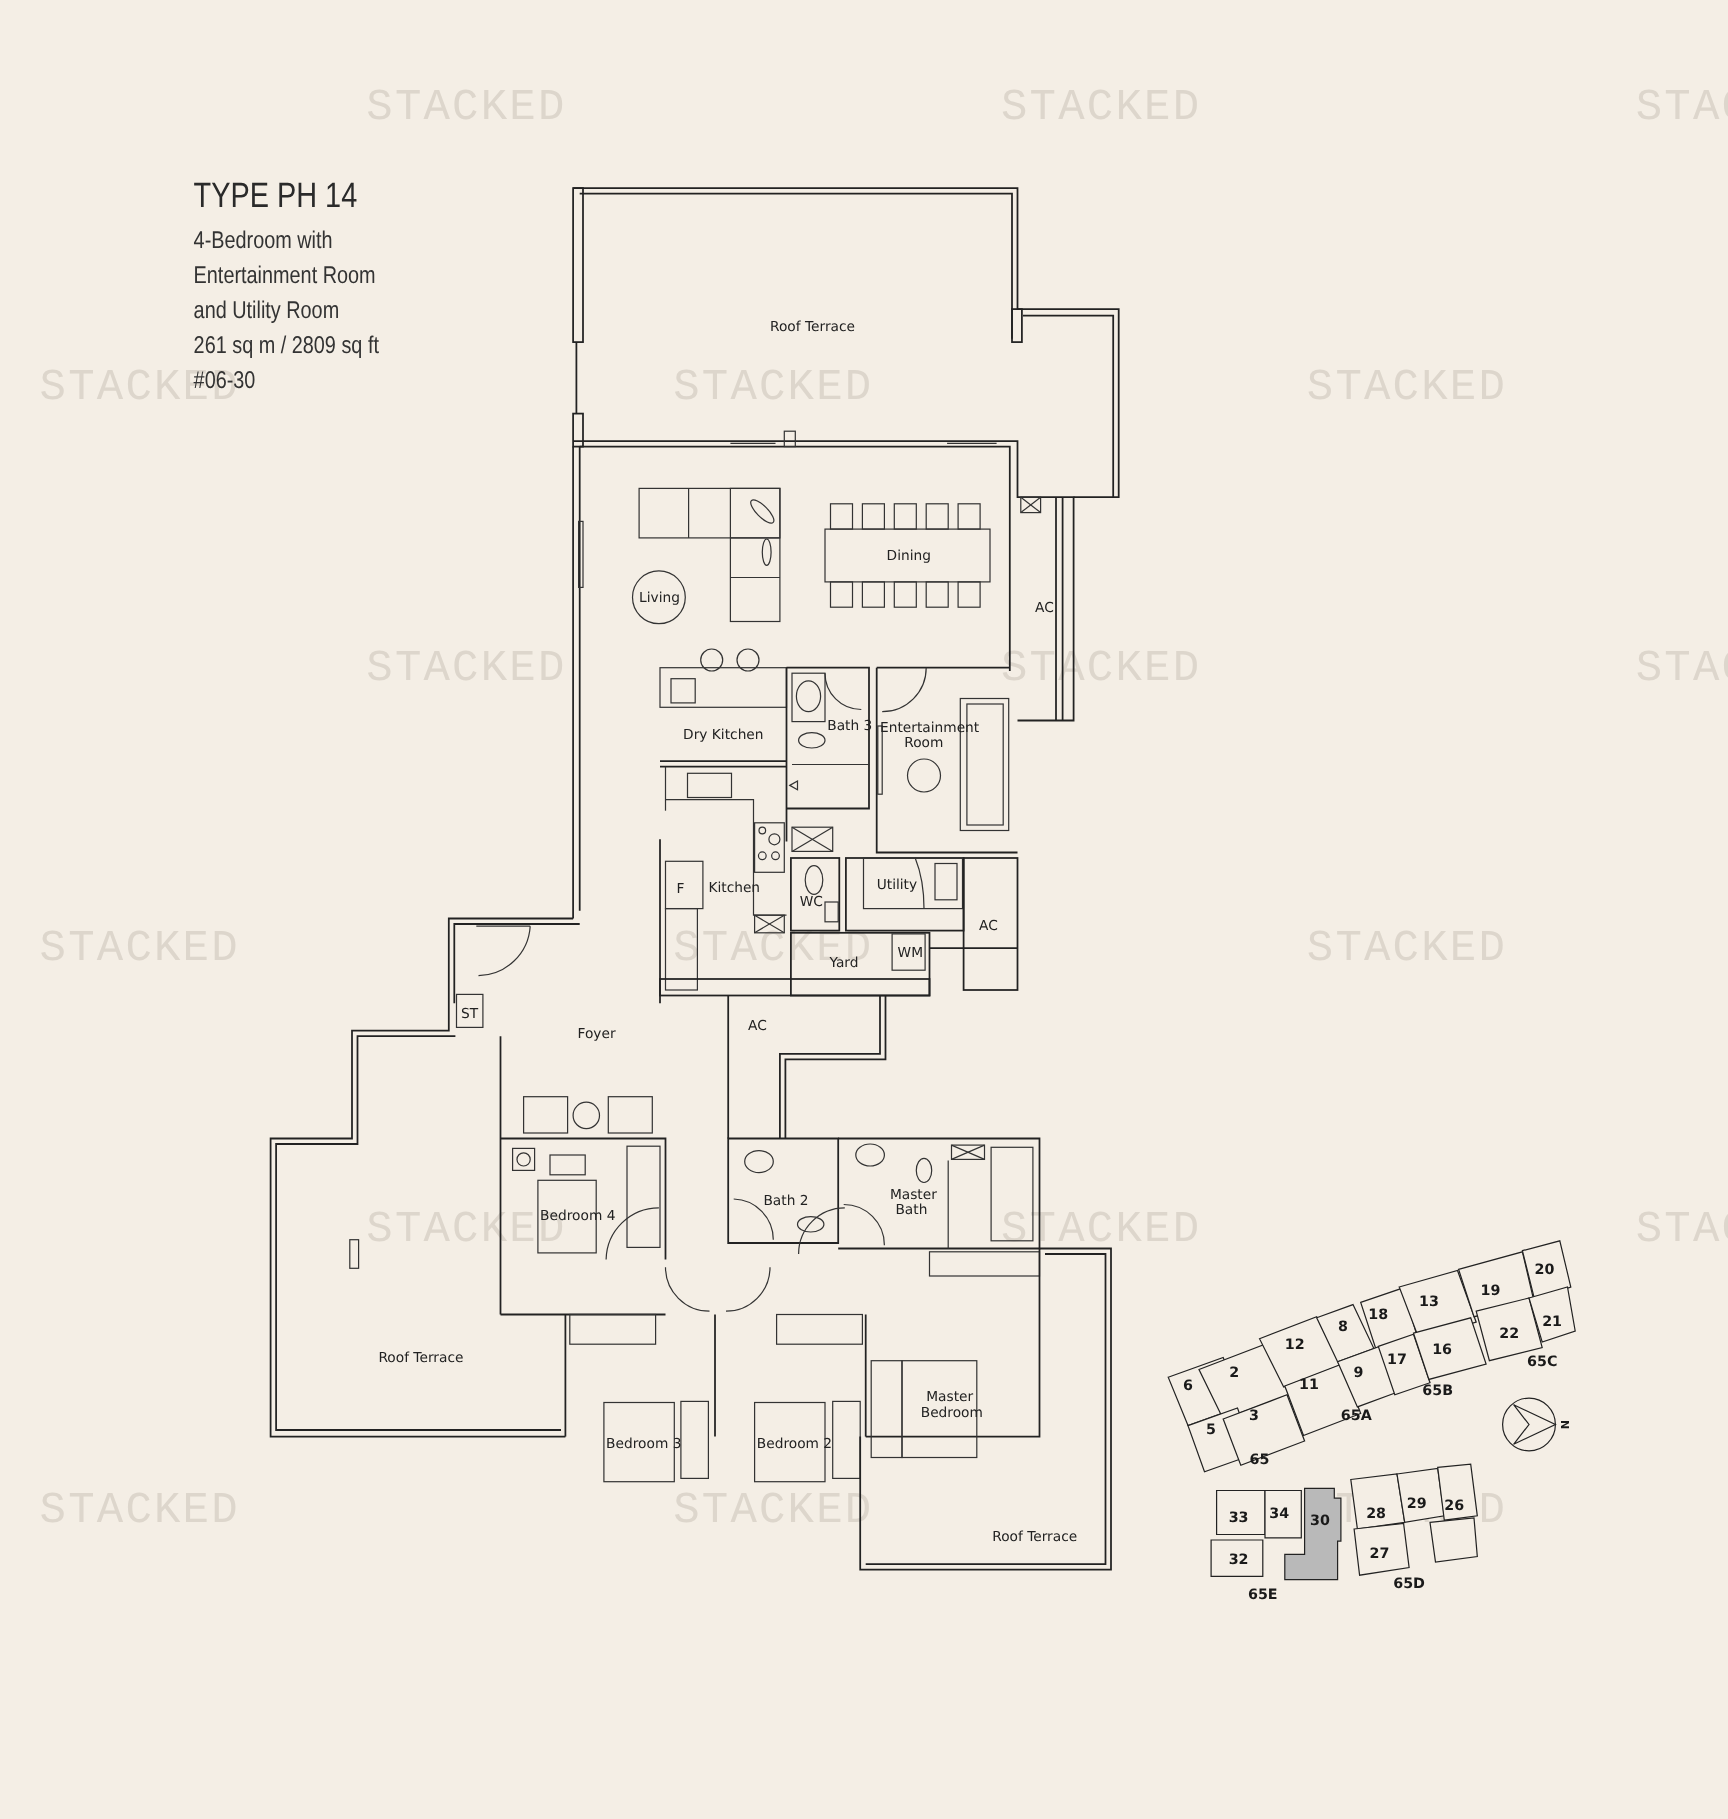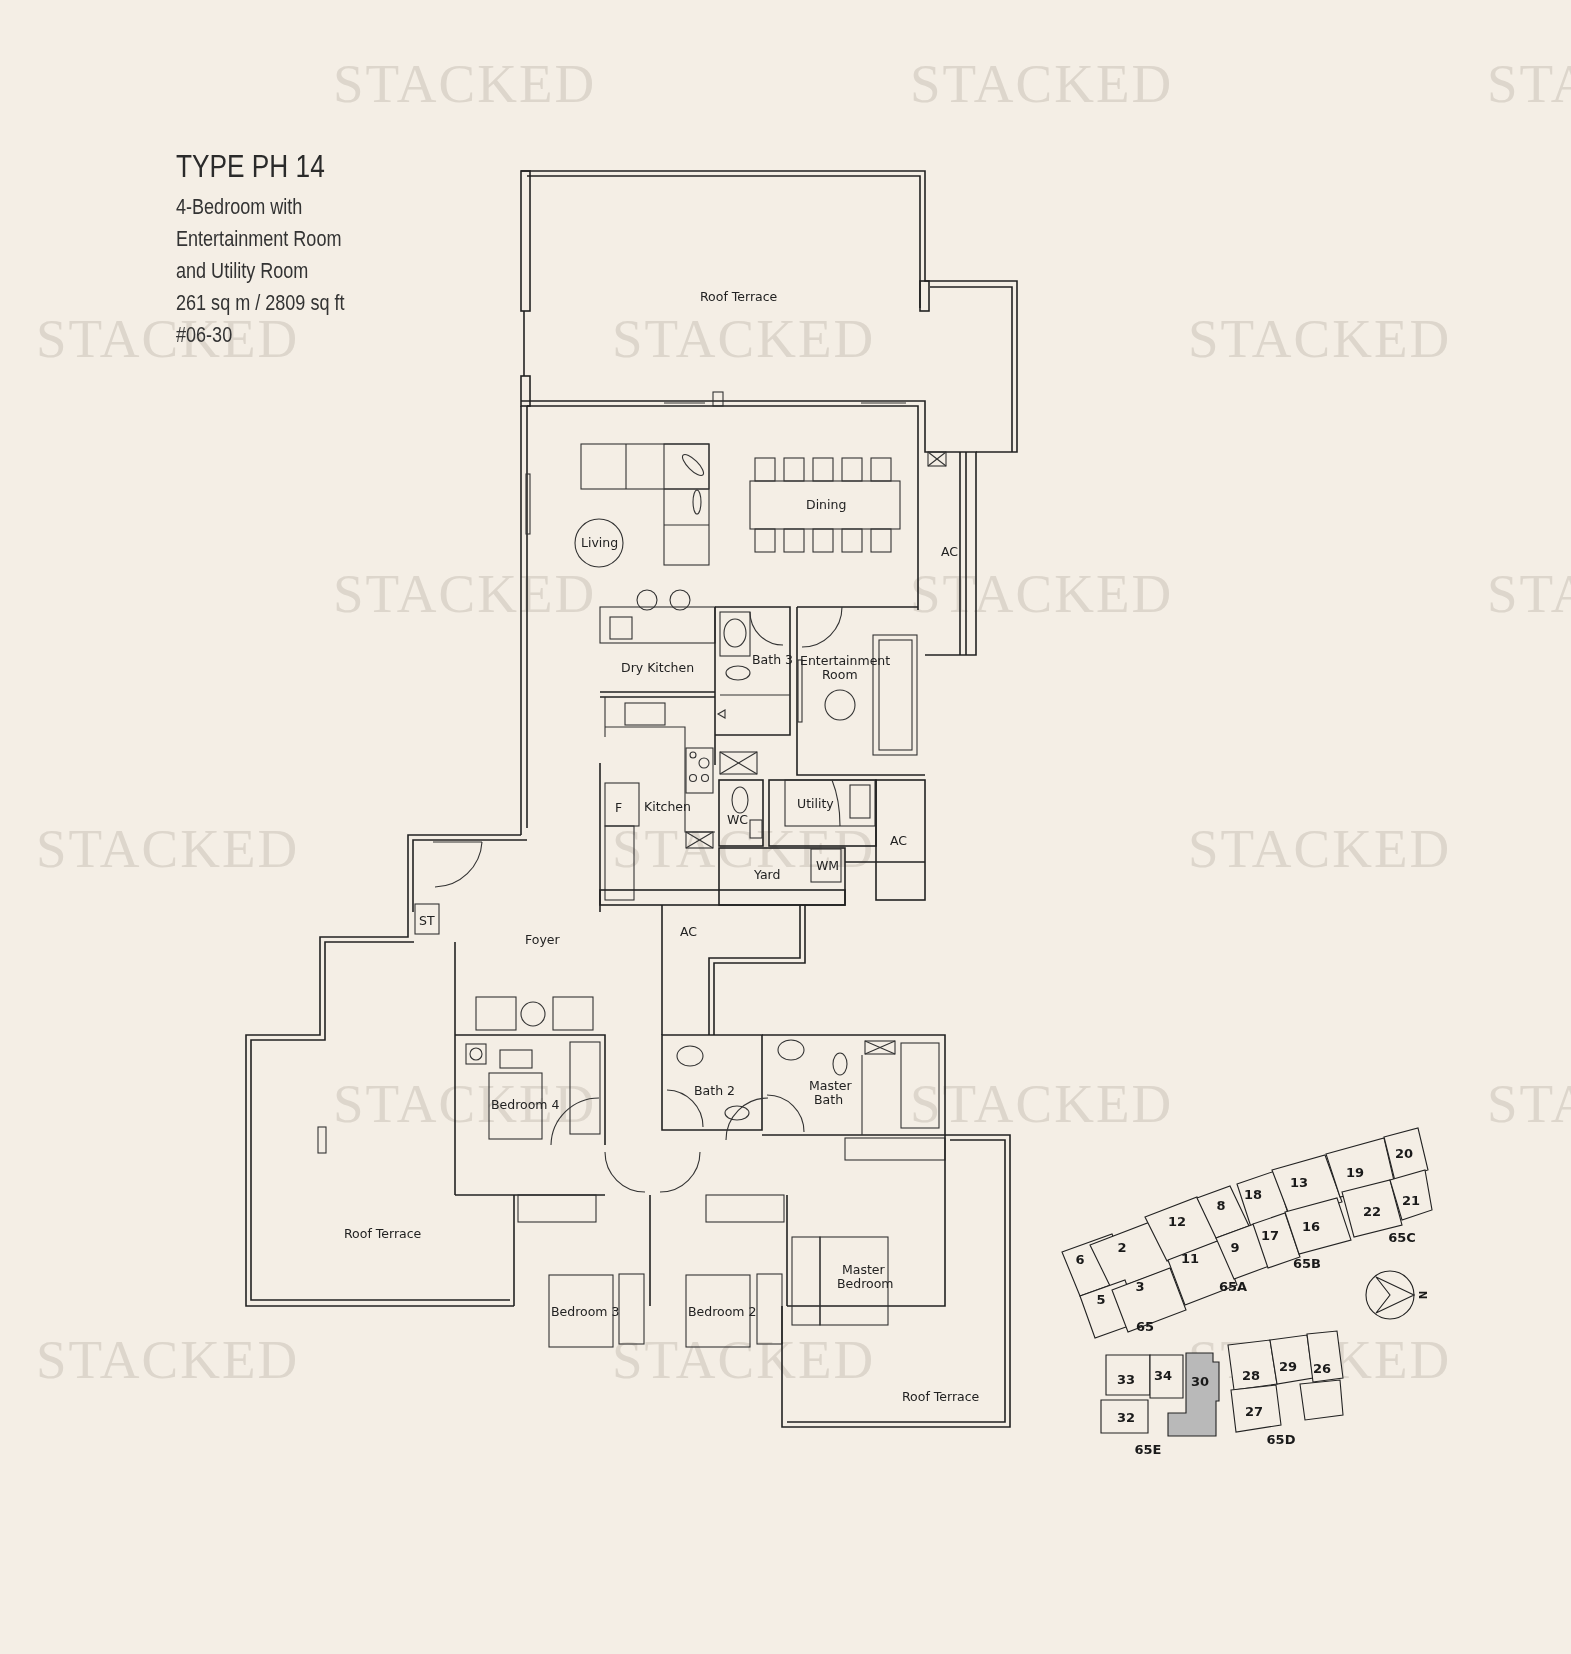--- a/index.html
+++ b/index.html
@@ -1,18 +1,18 @@
 <!DOCTYPE html>
 <html><head>
 <meta charset="utf-8">
 <style>
   html,body{margin:0;padding:0;background:#f4eee5;}
   body{width:1571px;height:1654px;position:relative;overflow:hidden;font-family:"Liberation Sans",sans-serif;}
-  .wm{position:absolute;font-family:Liberation Serif, serif;font-size:55px;letter-spacing:2px;color:#ddd6cc;white-space:nowrap;z-index:1;pointer-events:none;}
-  .info{position:absolute;left:176px;top:148px;color:#2a2a2a;z-index:3;}
+  .wm{position:absolute;font-family:Liberation Mono, monospace;font-size:40px;letter-spacing:2px;color:#ddd6cc;white-space:nowrap;z-index:1;pointer-events:none;margin-top:24px;}
+  .info{position:absolute;left:176px;top:159px;color:#2a2a2a;z-index:3;}
   .info .title{font-family:"Liberation Sans Narrow","Liberation Sans",sans-serif;font-size:32px;letter-spacing:0px;transform:scaleX(0.82);transform-origin:left;margin-bottom:6px;white-space:nowrap;}
   .info .line{font-size:22px;line-height:32px;transform:scaleX(0.82);transform-origin:left;white-space:nowrap;color:#333;}
   svg{position:absolute;left:0;top:0;z-index:2;}
   .w{fill:none;stroke:#222;stroke-width:1.6;}
   .t{fill:none;stroke:#333;stroke-width:1.1;}
   .lbl{font-family:"DejaVu Sans",sans-serif;font-size:12.5px;fill:#222;}
   .kp{fill:#f4eee5;stroke:#222;stroke-width:1.1;}
   .kpn{font-family:"DejaVu Sans",sans-serif;font-weight:bold;font-size:13px;fill:#1a1a1a;text-anchor:middle;}
 </style>
 </head>

